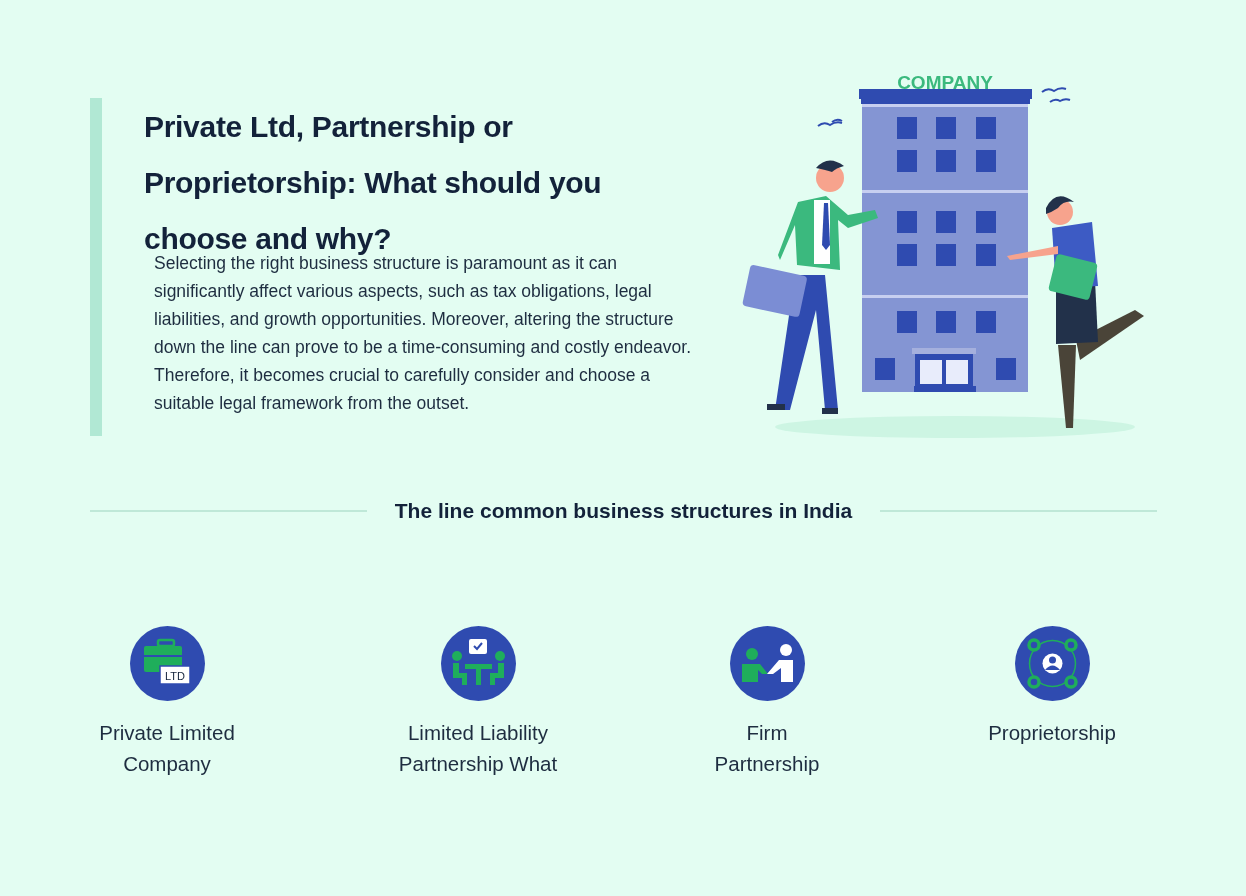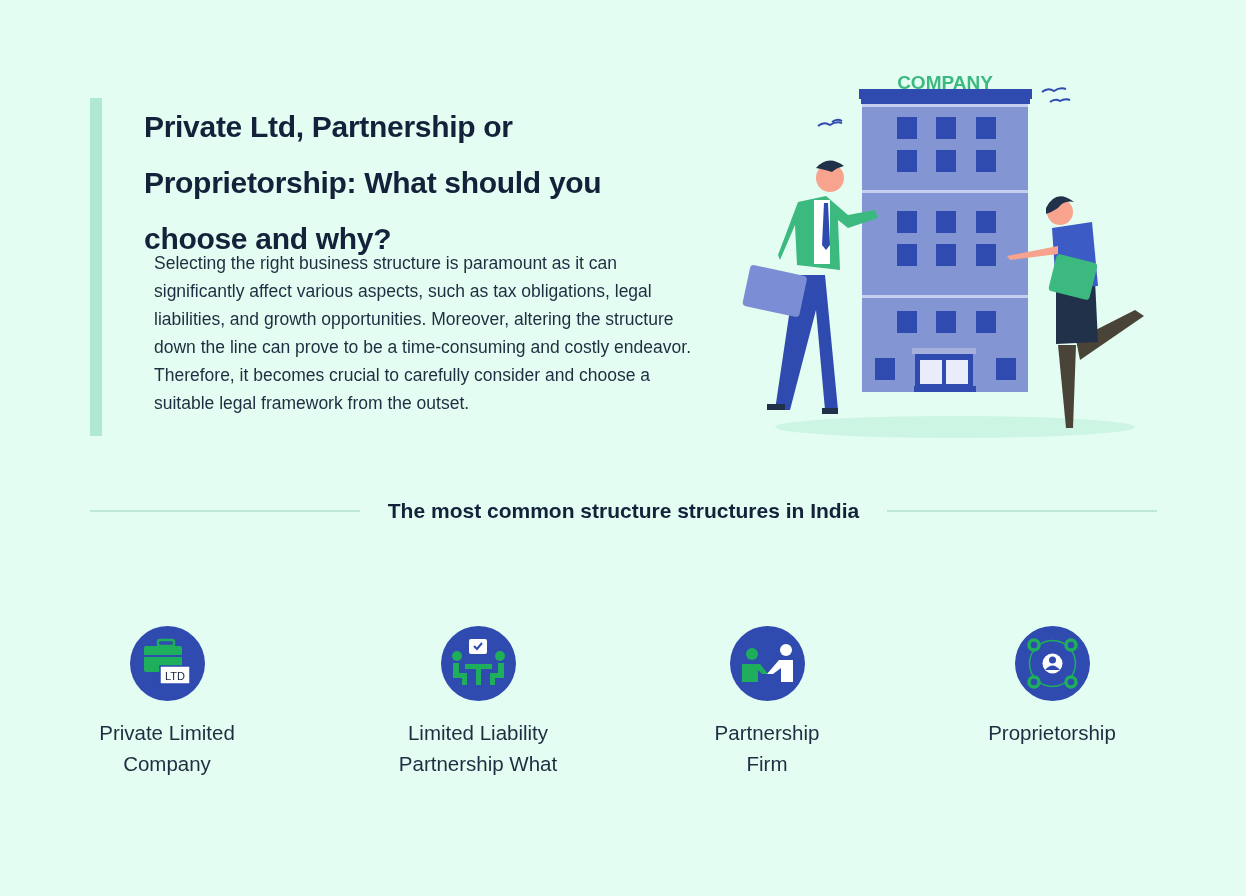--- a/index.html
+++ b/index.html
@@ -96,21 +96,21 @@
     <path d="M312 168 L352 162 L358 226 L316 228 Z" fill="#3d5bc4"></path>
     <circle cx="320" cy="152" r="13" fill="#f7a38d"></circle>
     <path d="M306 148 q10 -20 28 -6 q-10 -2 -16 6 q-6 4 -12 6 z" fill="#22314a"></path>
     <path d="M267 196 L318 186 L318 194 L270 200 Z" fill="#f7a38d"></path>
     <rect x="312" y="198" width="42" height="38" rx="4" fill="#3bb97e" transform="rotate(14 333 217)"></rect>
   </g>
 </svg>
 
 <div class="divider-row">
   <div class="divider-line"></div>
-  <h2 class="section-title">The most common structure structures in India</h2>
+  <h2 class="section-title">The line common business structures in India</h2>
   <div class="divider-line"></div>
 </div>
 
 <div class="cards">
 
   <div class="card" style="left:57px;">
     <svg class="icon" viewBox="0 0 75 75">
       <circle cx="37.5" cy="37.5" r="37.5" fill="#2f4bb0"></circle>
       <rect x="28" y="14" width="16" height="6" rx="2" fill="none" stroke="#1fae5b" stroke-width="2.5"></rect>
       <rect x="14" y="20" width="38" height="26" rx="2" fill="#1fae5b"></rect>
@@ -144,22 +144,22 @@
 
   <div class="card" style="left:657px;">
     <svg class="icon" viewBox="0 0 75 75">
       <circle cx="37.5" cy="37.5" r="37.5" fill="#2f4bb0"></circle>
       <circle cx="22" cy="28" r="6" fill="#1fae5b"></circle>
       <path d="M12 38 h18 l8 10 h-6 l-4 -4 v12 h-16 z" fill="#1fae5b"></path>
       <circle cx="56" cy="24" r="6" fill="#ffffff"></circle>
       <path d="M63 34 h-14 l-12 14 h6 l8 -6 v14 h12 z" fill="#ffffff"></path>
     </svg>
     <div class="label">
+      <div>Firm</div>
       <div>Partnership</div>
-      <div>Firm</div>
     </div>
   </div>
 
   <div class="card" style="left:942px;">
     <svg class="icon" viewBox="0 0 75 75">
       <circle cx="37.5" cy="37.5" r="37.5" fill="#2f4bb0"></circle>
       <circle cx="37.5" cy="37.5" r="23" fill="none" stroke="#1fae5b" stroke-width="1.5"></circle>
       <g fill="#2f4bb0" stroke="#1fae5b" stroke-width="3.5">
         <circle cx="19" cy="19" r="5"></circle>
           <circle cx="56" cy="19" r="5"></circle>

